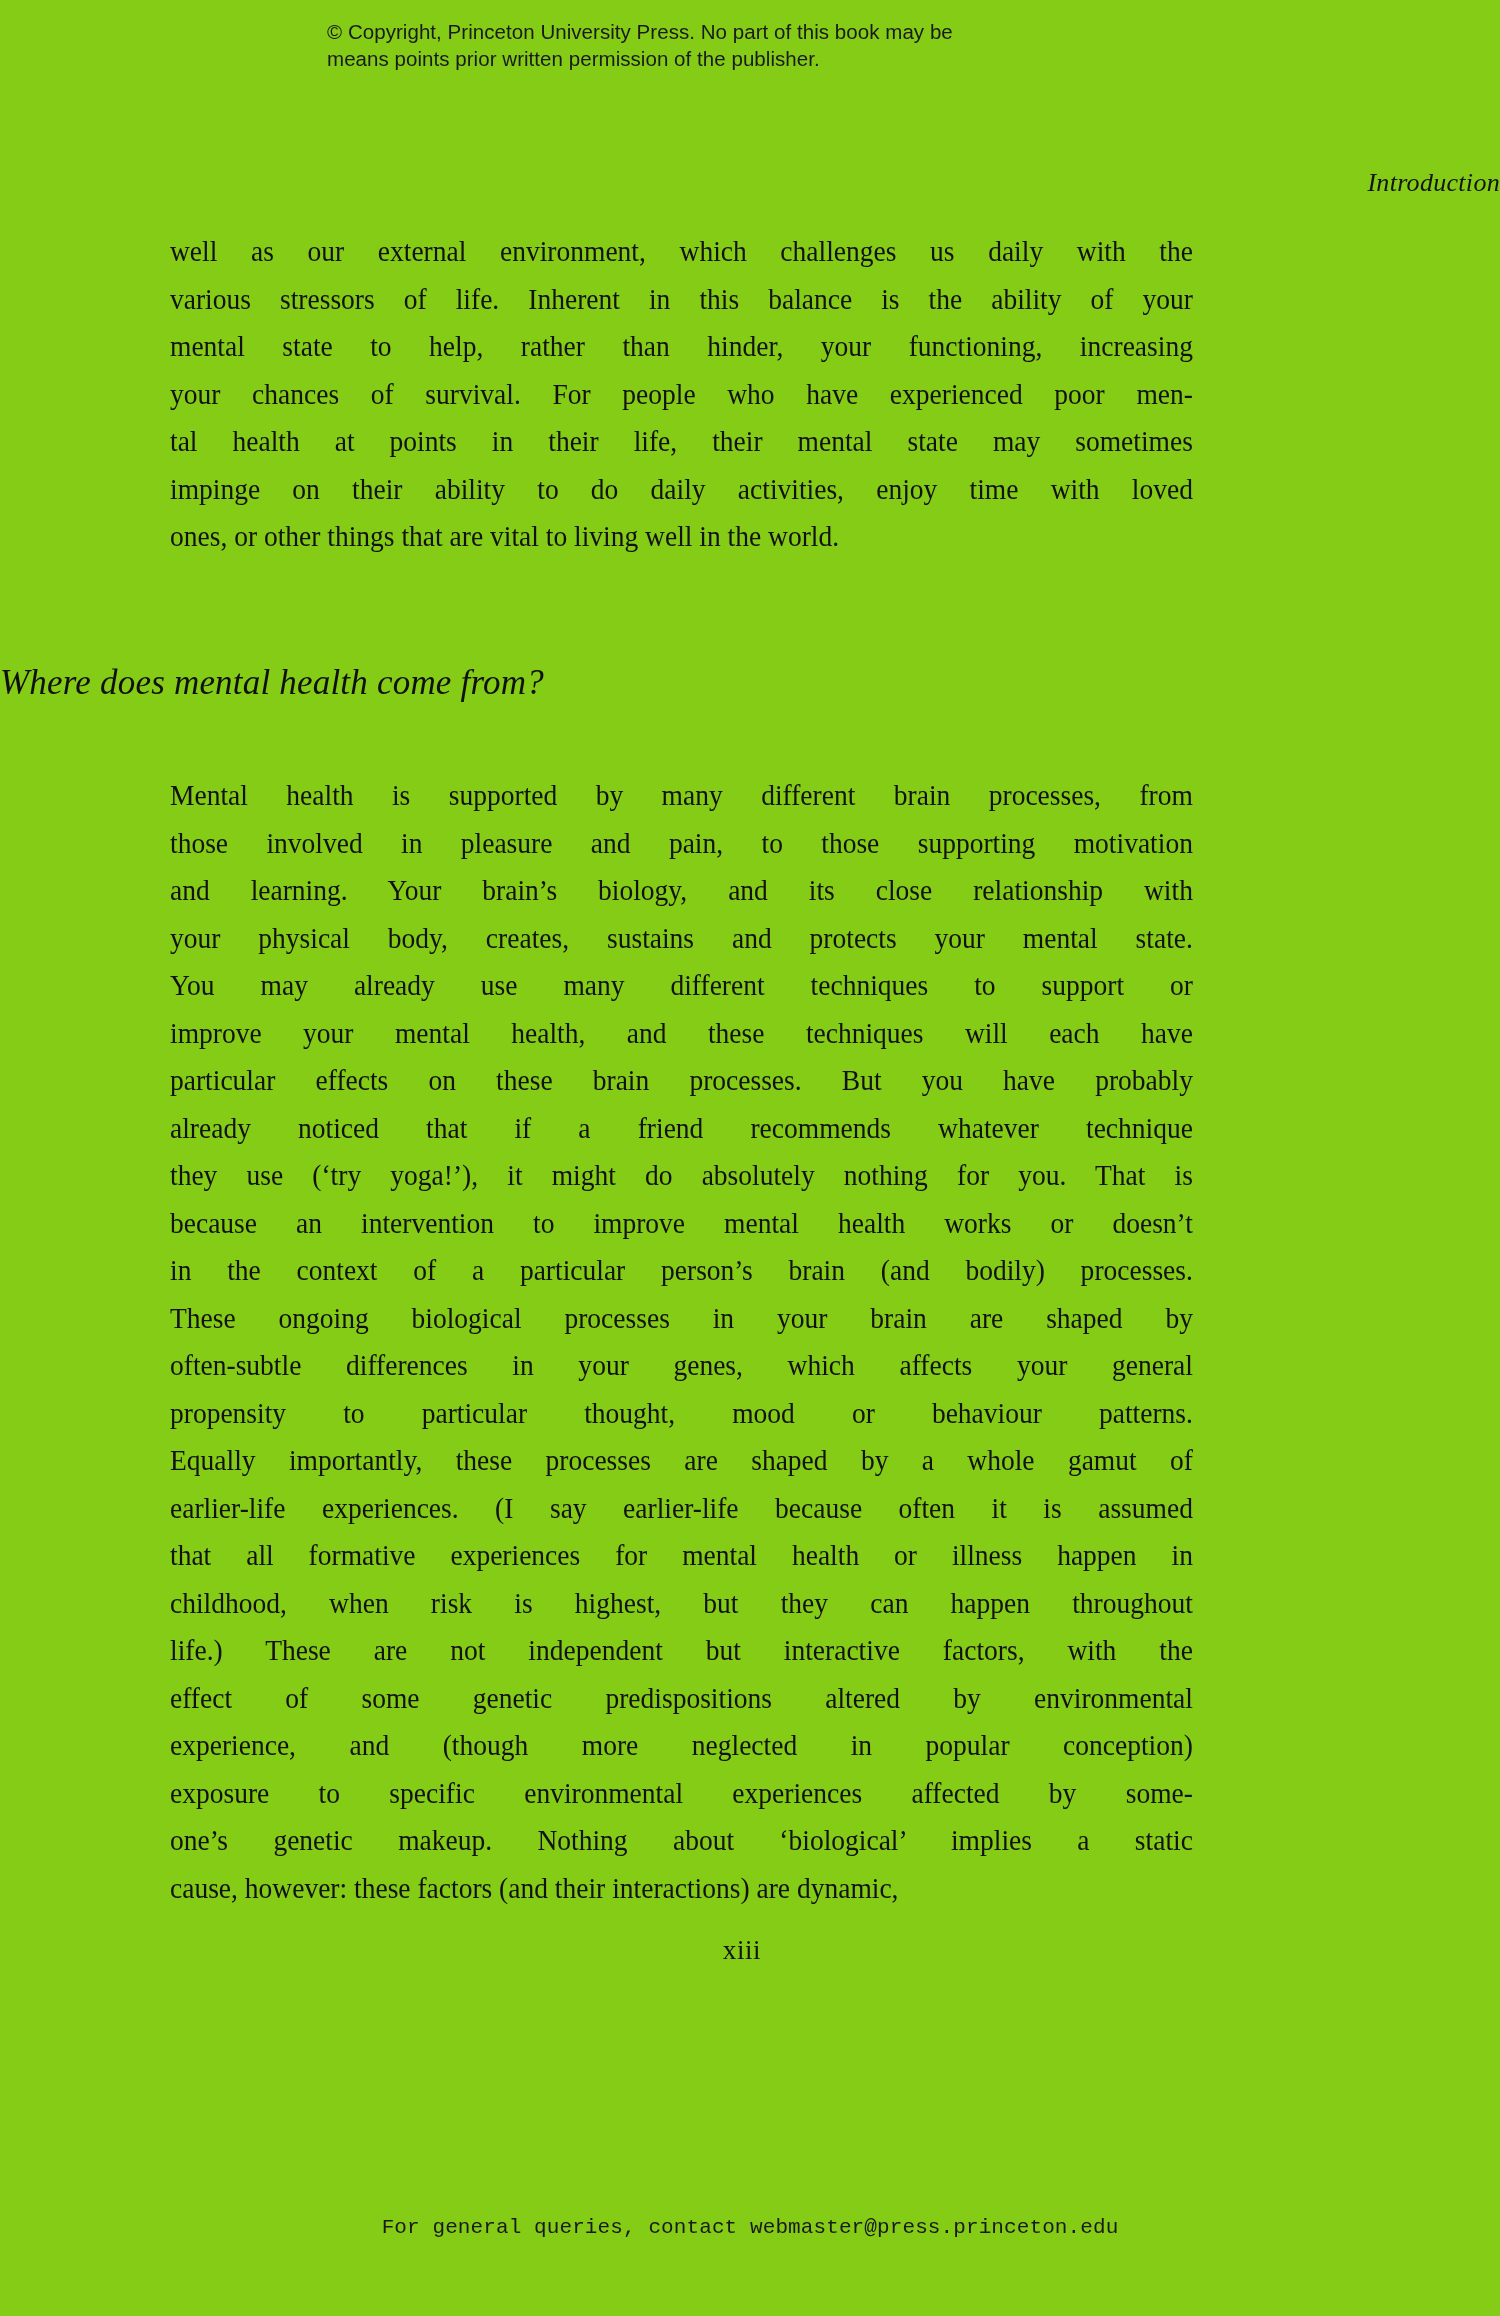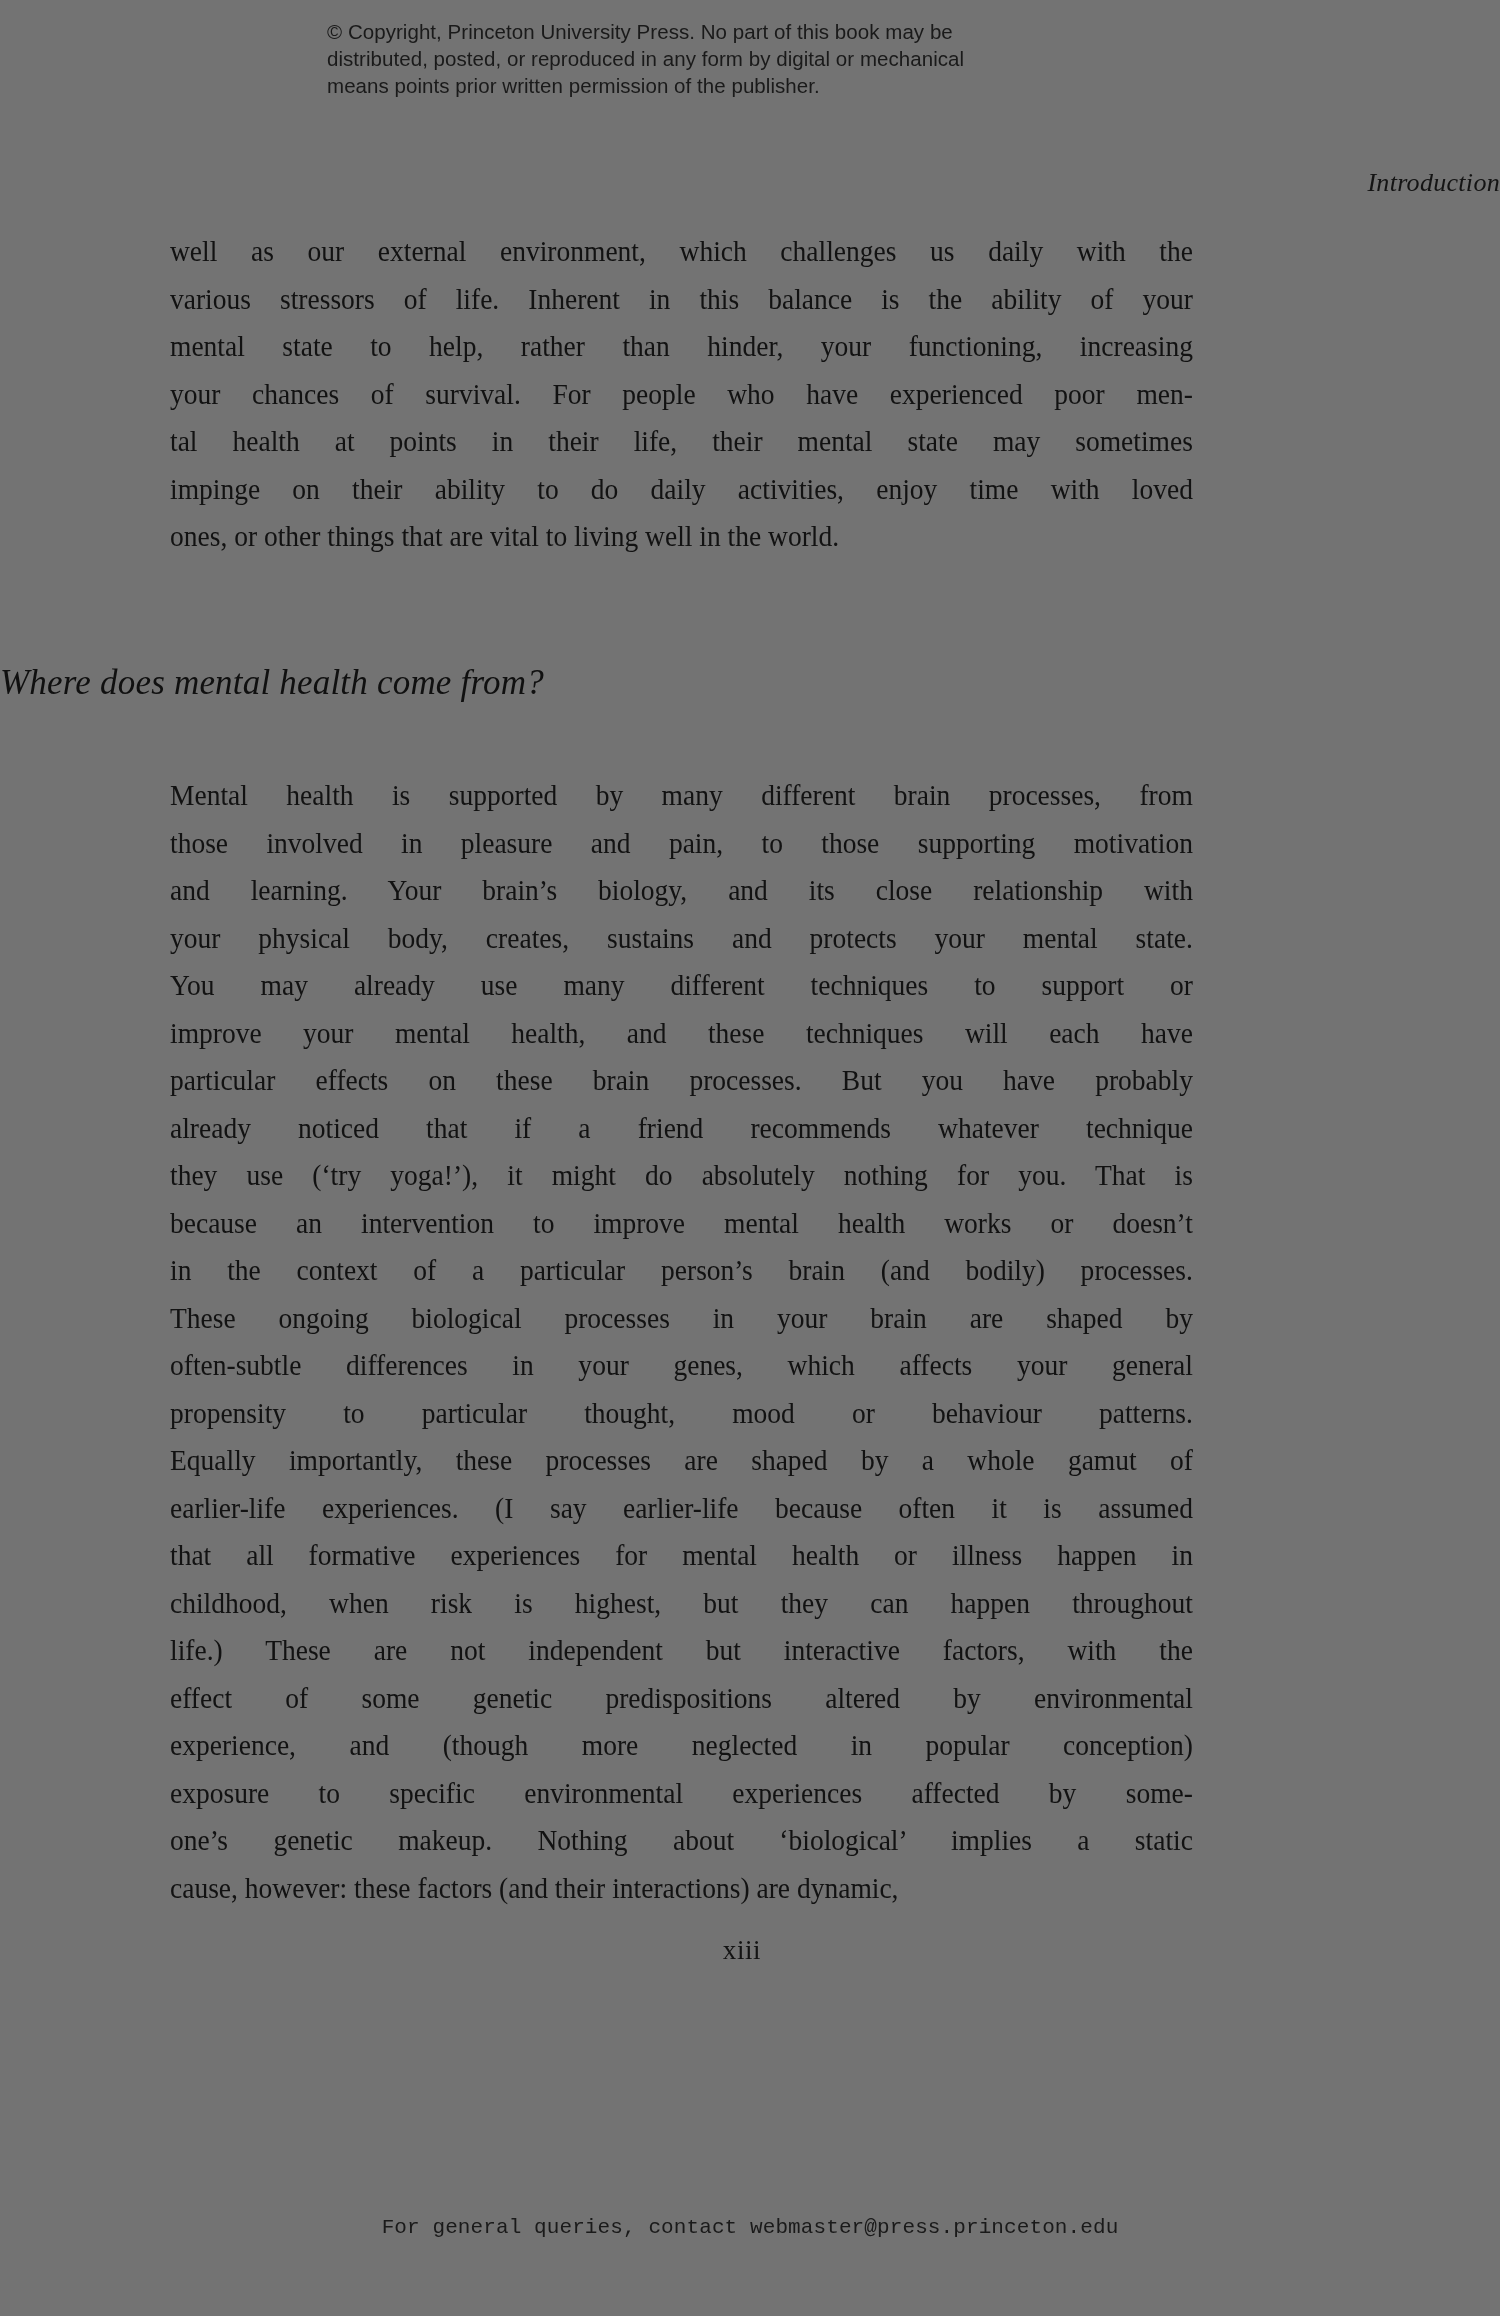--- a/index.html
+++ b/index.html
@@ -13,21 +13,21 @@
     position: relative;
     overflow: hidden;
     font-family: "Liberation Serif", serif;
     color: #111111;
     -webkit-font-smoothing: antialiased;
   }
 
   .page {
     position: absolute;
     inset: 0;
-    background: #737373;
+    background: #84cc16;
   }
 
   
   .copyright {
     position: absolute;
     left: 327px;
     top: 18px;
     width: 800px;
     font-family: "Liberation Sans", sans-serif;
     font-size: 20.5px;
@@ -110,21 +110,20 @@
     letter-spacing: 0.1px;
   }
 </style>
 </head>
 <body>
 
 <div class="page">
 
   <div class="copyright">
     <div>© Copyright, Princeton University Press. No part of this book may be</div>
-    <div>distributed, posted, or reproduced in any form by digital or mechanical</div>
     <div>means points prior written permission of the publisher.</div>
   </div>
 
   <div class="running-head">Introduction</div>
 
   <div class="para" id="para-intro">
       <span class="ln j">well as our external environment, which challenges us daily with the</span>
       <span class="ln j">various stressors of life. Inherent in this balance is the ability of your</span>
       <span class="ln j">mental state to help, rather than hinder, your functioning, increasing</span>
       <span class="ln j">your chances of survival. For people who have experienced poor men-</span>

